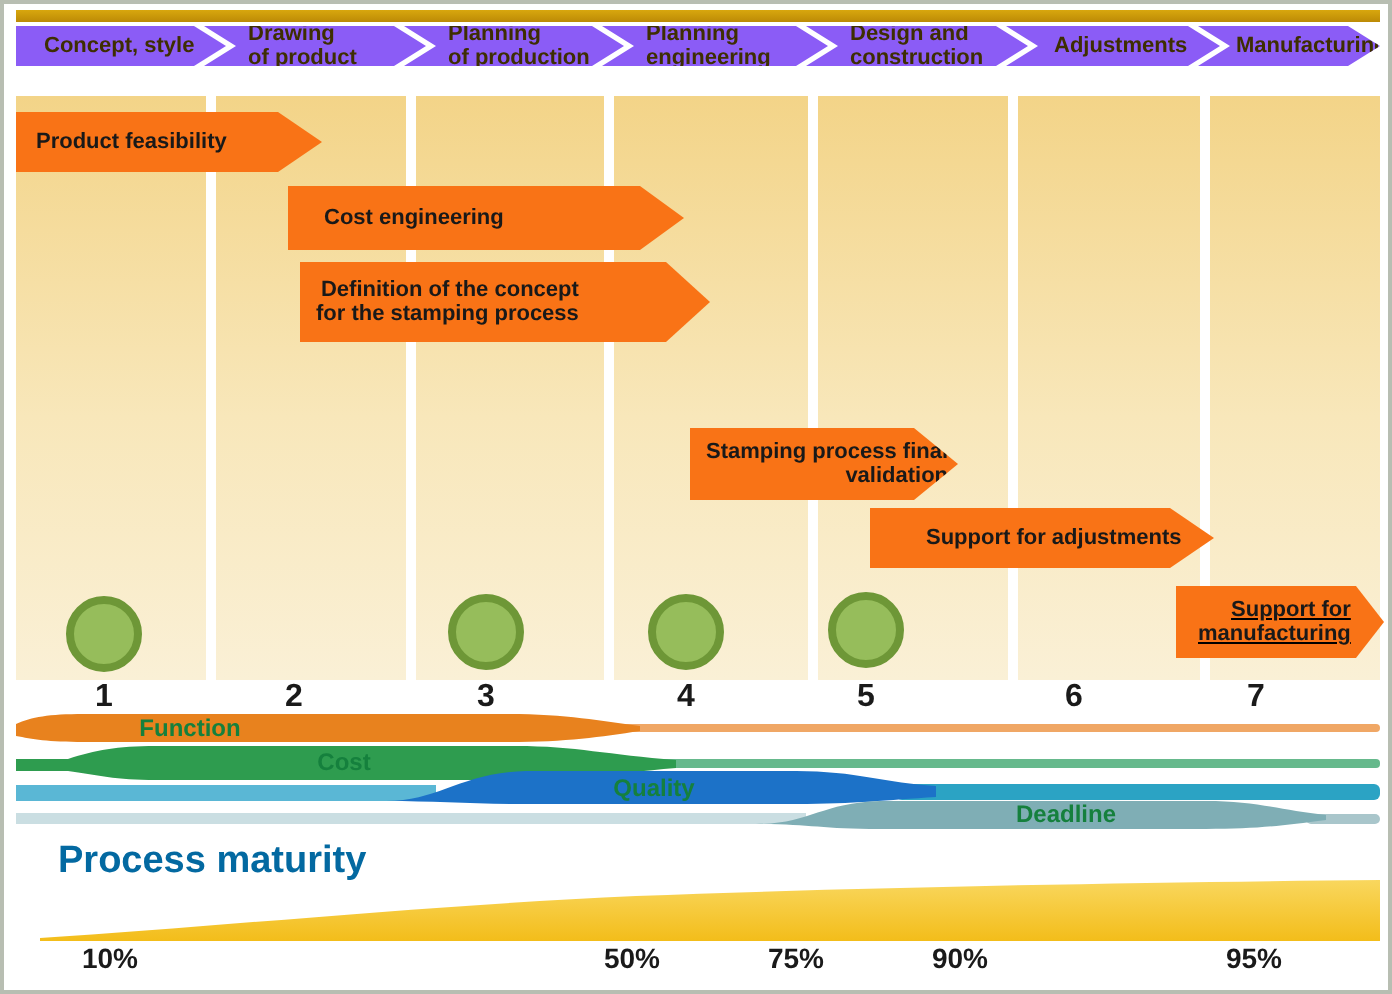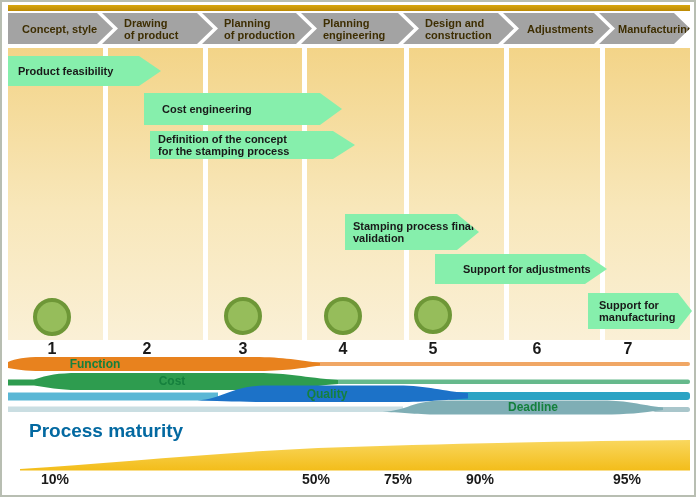--- a/index.html
+++ b/index.html
@@ -5,33 +5,34 @@
   html,body { margin:0; padding:0; background:#fff; }
   * { box-sizing:border-box; font-family:"Liberation Sans", sans-serif; }
   .frame {
     position:relative; width:696px; height:497px; background:#fff;
     box-shadow: inset 0 0 0 2px #b8beb2; overflow:hidden;
   }
   .topbar { position:absolute; left:8px; top:5px; width:682px; height:6px;
     background:linear-gradient(#d8a70e,#bc8a06); }
   
   .chevron {
-    position:absolute; top:13px; height:31px; background:#a3a3a3;
+    position:absolute; top:13px; height:20px; background:#8b5cf6;
     display:flex; align-items:center;
     clip-path: polygon(0 0, calc(100% - 16px) 0, 100% 50%, calc(100% - 16px) 100%, 0 100%, 16px 50%);
   }
   .chevron.first { clip-path: polygon(0 0, calc(100% - 16px) 0, 100% 50%, calc(100% - 16px) 100%, 0 100%); }
   .phase-label { font-size:11px; font-weight:bold; color:#3e2e02; line-height:12px; white-space:pre-line; }
   
   .col { position:absolute; top:48px; height:292px;
     background:linear-gradient(#f3d488, #f8e7ba 55%, #faf0d6); }
   
   .arrow {
-    position:absolute; background:#86efac; display:flex; align-items:center;
+    position:absolute; background:#f97316; display:flex; align-items:center;
     clip-path: polygon(0 0, calc(100% - 22px) 0, 100% 50%, calc(100% - 22px) 100%, 0 100%);
+    text-align: right;
   }
   .arrow.smalltip { clip-path: polygon(0 0, calc(100% - 14px) 0, 100% 50%, calc(100% - 14px) 100%, 0 100%); }
   .arrow-label { font-size:11px; font-weight:bold; color:#191919; line-height:12.5px; white-space:pre-line; }
   
   .circle { position:absolute; width:38px; height:38px; border-radius:50%;
     background:#96BD5B; border:4px solid #6e9737; }
   .stage-num { position:absolute; top:340px; transform:translateX(-50%);
     font-size:16px; font-weight:bold; color:#1a1a1a; }
   
   .band-label { position:absolute; transform:translateX(-50%);
@@ -83,32 +84,32 @@
   <div class="col" style="left:409px;width:95px;"></div>
   <div class="col" style="left:509px;width:91px;"></div>
   <div class="col" style="left:605px;width:85px;"></div>
 
   <div class="arrow" style="left:8px;top:56px;width:153px;height:30px;padding-left:10px;">
       <span class="arrow-label">Product feasibility</span>
     </div>
   <div class="arrow" style="left:100px;top:93px;width:198px;height:32px;padding-left:18px;margin-left:44px;">
       <span class="arrow-label">Cost engineering</span>
     </div>
-  <div class="arrow" style="left:150px;top:131px;width:205px;height:28px;padding-left:8px;">
+  <div class="arrow" style="left:150px;top:131px;width:205px;height:40px;padding-left:8px;">
       <span class="arrow-label">Definition of the concept
 for the stamping process</span>
     </div>
   <div class="arrow" style="left:345px;top:214px;width:134px;height:36px;padding-left:8px;">
       <span class="arrow-label">Stamping process final
 validation</span>
     </div>
   <div class="arrow" style="left:435px;top:254px;width:172px;height:30px;padding-left:28px;">
       <span class="arrow-label">Support for adjustments</span>
     </div>
-  <div class="arrow smalltip" style="left:588px;top:293px;width:104px;height:36px;padding-left:11px;">
+  <div class="arrow smalltip" style="left:588px;top:293px;width:104px;height:36px;padding-left:11px;text-decoration:underline;">
       <span class="arrow-label">Support for
 manufacturing</span>
     </div>
 
   <div class="circle" style="left:33px;top:298px;"></div>
   <div class="circle" style="left:224px;top:297px;"></div>
   <div class="circle" style="left:324px;top:297px;"></div>
   <div class="circle" style="left:414px;top:296px;"></div>
 
   <div class="stage-num" style="left:52px;">1</div>

